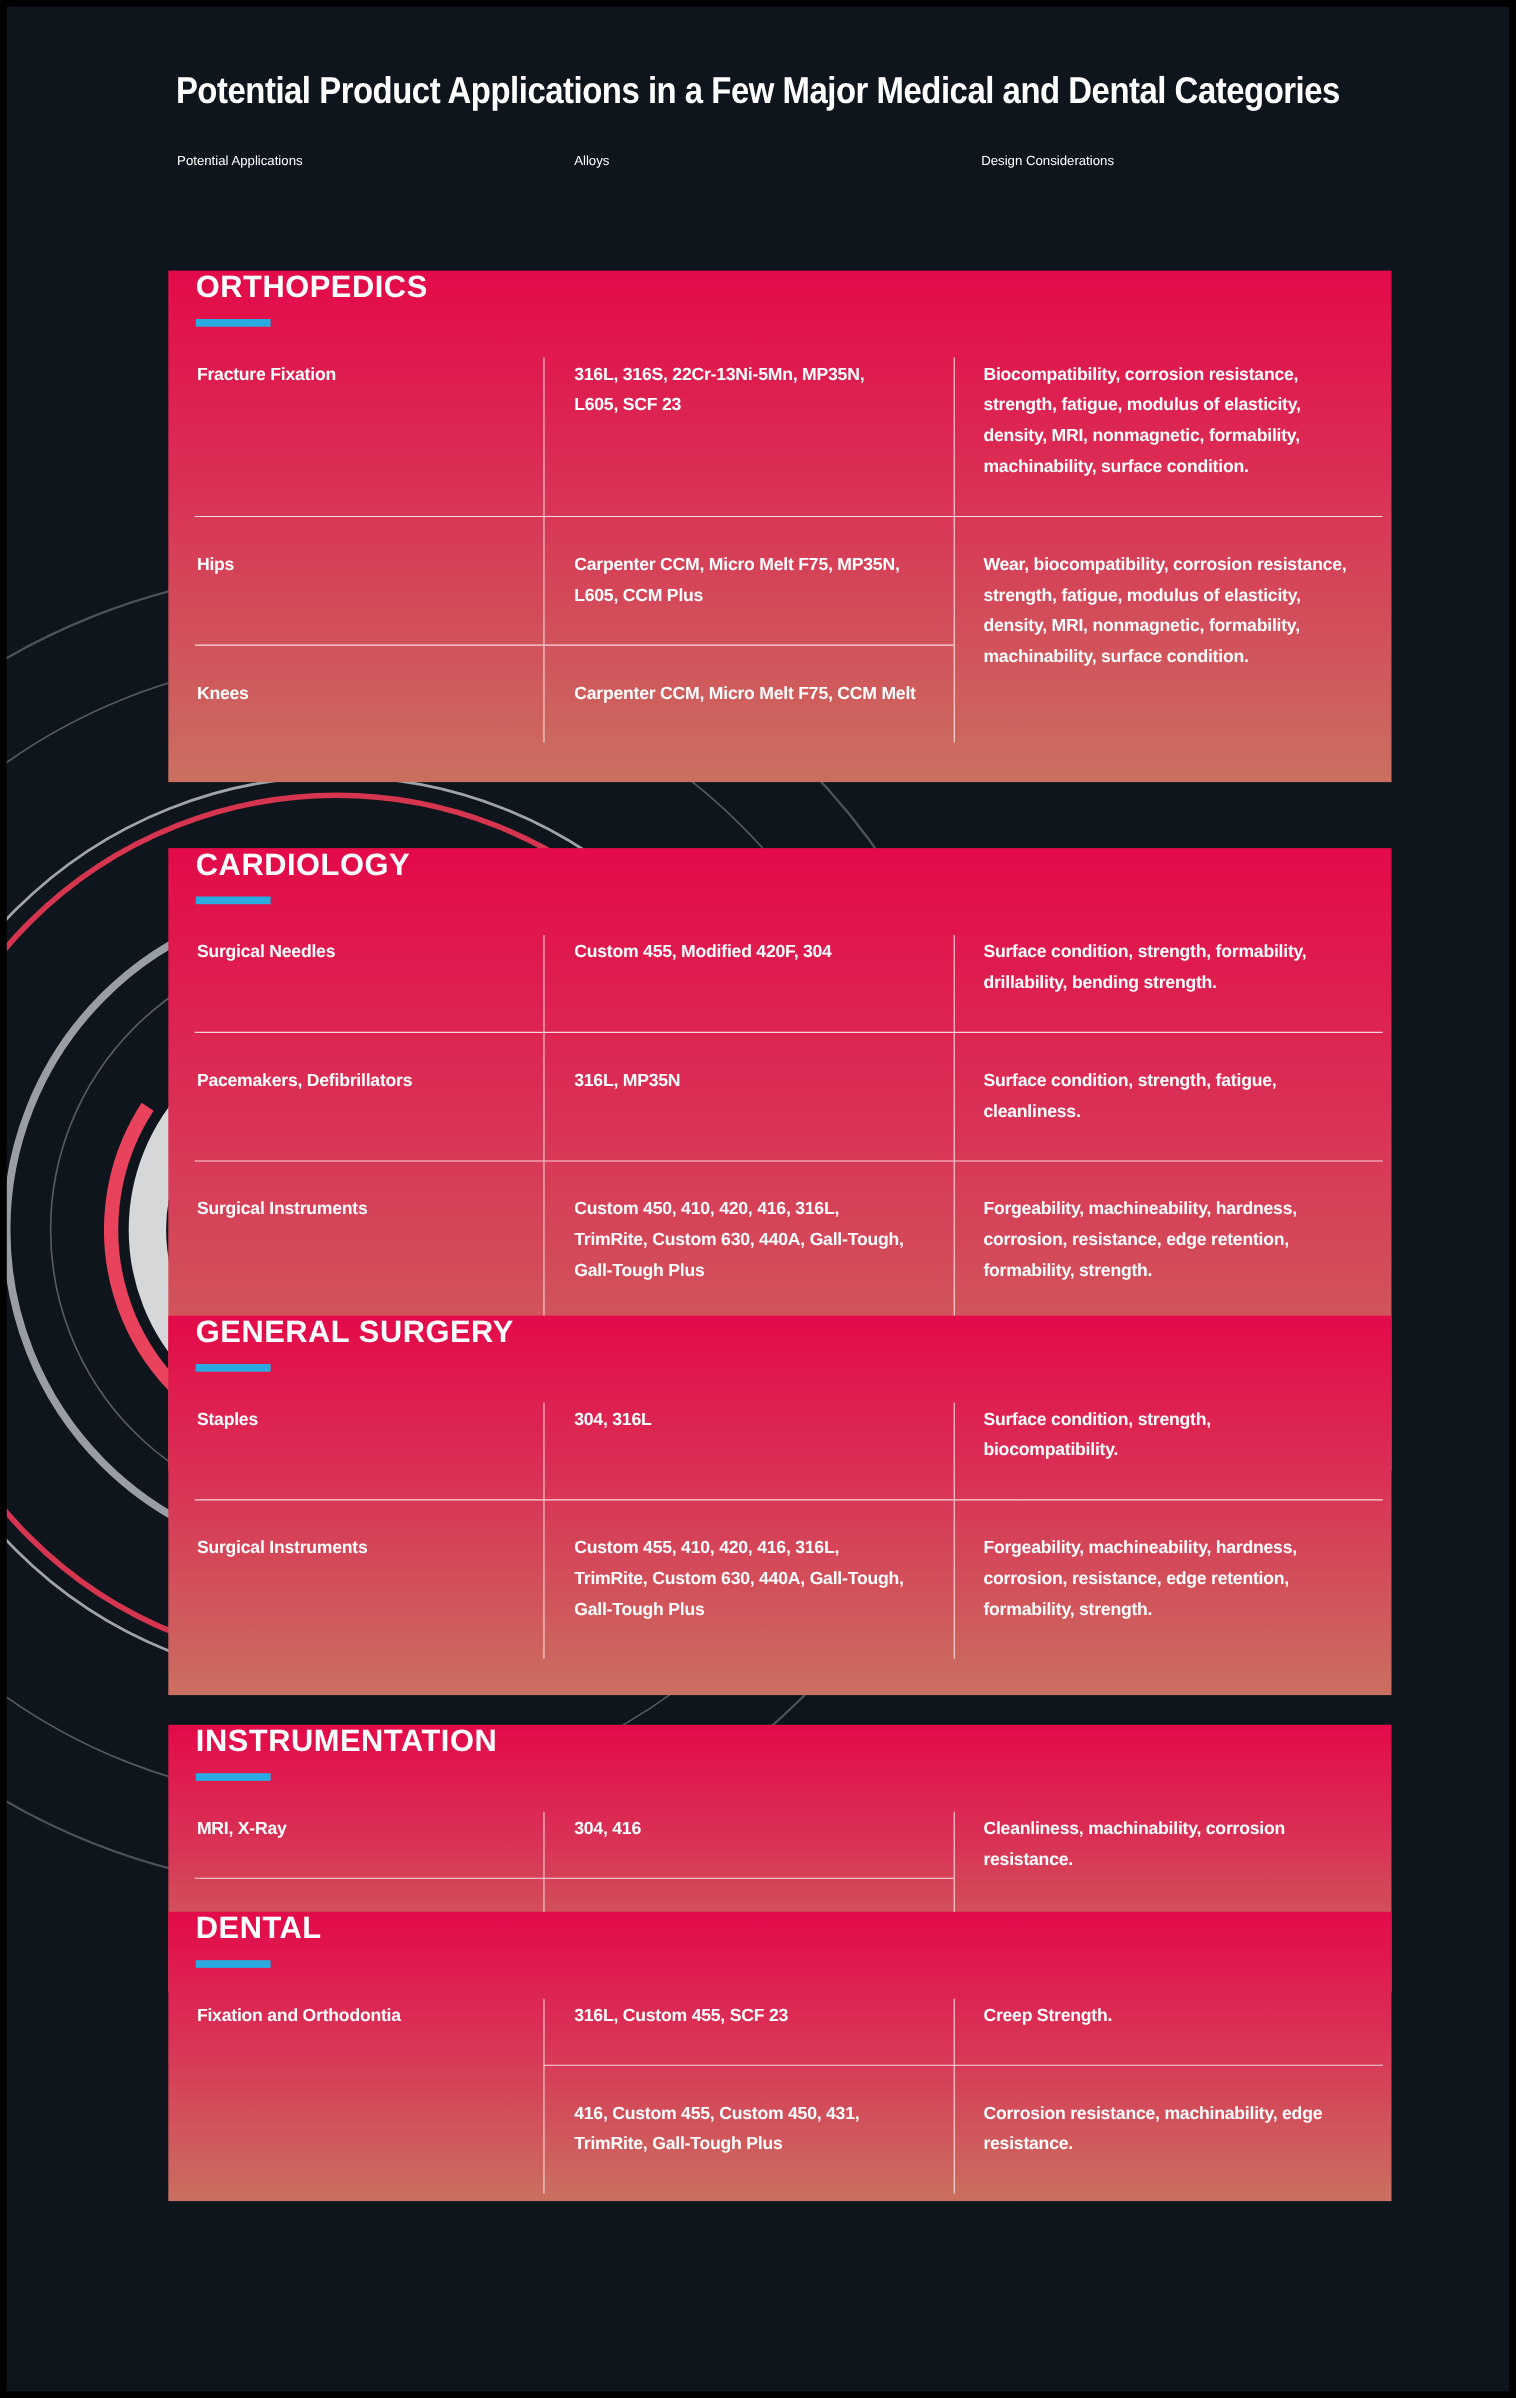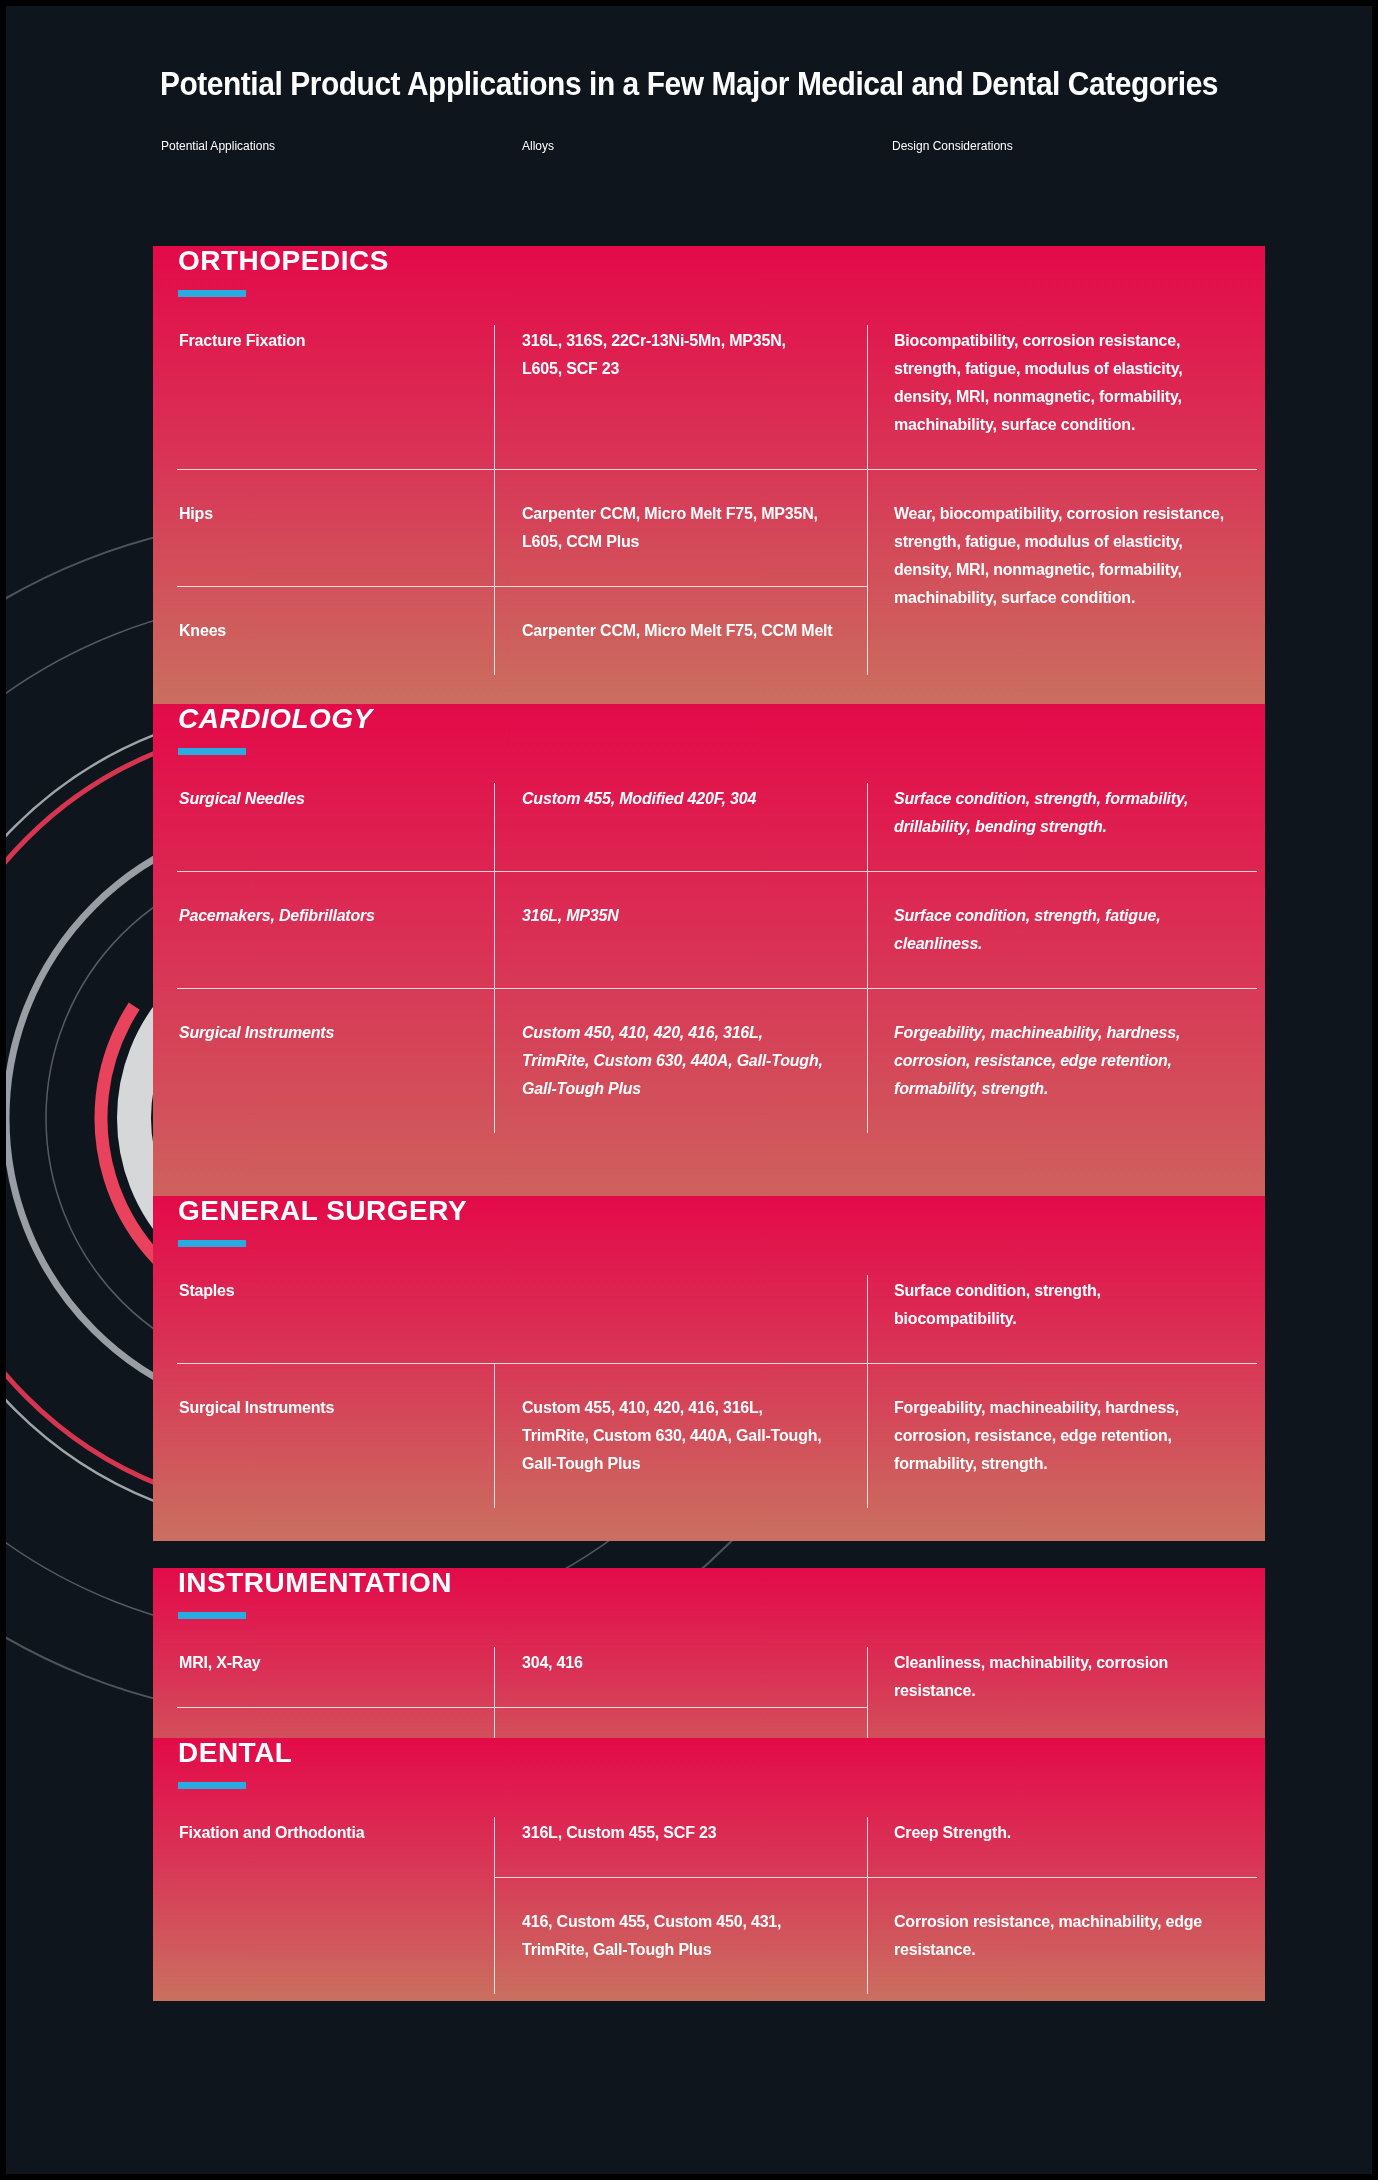--- a/index.html
+++ b/index.html
@@ -98,40 +98,41 @@
           <div class="cell application">Fracture Fixation</div>
           <div class="cell alloys">316L, 316S, 22Cr-13Ni-5Mn, MP35N,<br>L605, SCF 23</div>
           <div class="cell design">Biocompatibility, corrosion resistance,<br>strength, fatigue, modulus of elasticity,<br>density, MRI, nonmagnetic, formability,<br>machinability, surface condition.</div>
           <div class="cell application bt">Hips</div>
           <div class="cell alloys bt">Carpenter CCM, Micro Melt F75, MP35N,<br>L605, CCM Plus</div>
           <div class="cell design bt" style="grid-row: span 2;">Wear, biocompatibility, corrosion resistance,<br>strength, fatigue, modulus of elasticity,<br>density, MRI, nonmagnetic, formability,<br>machinability, surface condition.</div>
           <div class="cell application bt">Knees</div>
           <div class="cell alloys bt">Carpenter CCM, Micro Melt F75, CCM Melt</div>
         </div>
       </section>
-      <section class="card" style="top: 698px; height: 566px; font-style: italic;">
+      <section class="card" style="top: 765px; height: 566px;">
         <h2 class="card-title">CARDIOLOGY</h2>
         <div class="accent-bar"></div>
         <div class="rows">
           <div class="cell application">Surgical Needles</div>
           <div class="cell alloys">Custom 455, Modified 420F, 304</div>
           <div class="cell design">Surface condition, strength, formability,<br>drillability, bending strength.</div>
           <div class="cell application bt">Pacemakers, Defibrillators</div>
           <div class="cell alloys bt">316L, MP35N</div>
           <div class="cell design bt">Surface condition, strength, fatigue,<br>cleanliness.</div>
           <div class="cell application bt">Surgical Instruments</div>
           <div class="cell alloys bt">Custom 450, 410, 420, 416, 316L,<br>TrimRite, Custom 630, 440A, Gall-Tough,<br>Gall-Tough Plus</div>
           <div class="cell design bt">Forgeability, machineability, hardness,<br>corrosion, resistance, edge retention,<br>formability, strength.</div>
         </div>
       </section>
       <section class="card" style="top: 1190px; height: 345px;">
         <h2 class="card-title">GENERAL SURGERY</h2>
         <div class="accent-bar"></div>
         <div class="rows">
           <div class="cell application">Staples</div>
+          <div class="cell alloys">304, 316L</div>
           <div class="cell design">Surface condition, strength,<br>biocompatibility.</div>
           <div class="cell application bt">Surgical Instruments</div>
           <div class="cell alloys bt">Custom 455, 410, 420, 416, 316L,<br>TrimRite, Custom 630, 440A, Gall-Tough,<br>Gall-Tough Plus</div>
           <div class="cell design bt">Forgeability, machineability, hardness,<br>corrosion, resistance, edge retention,<br>formability, strength.</div>
         </div>
       </section>
       <section class="card" style="top: 1562px; height: 243px;">
         <h2 class="card-title">INSTRUMENTATION</h2>
         <div class="accent-bar"></div>
         <div class="rows">

